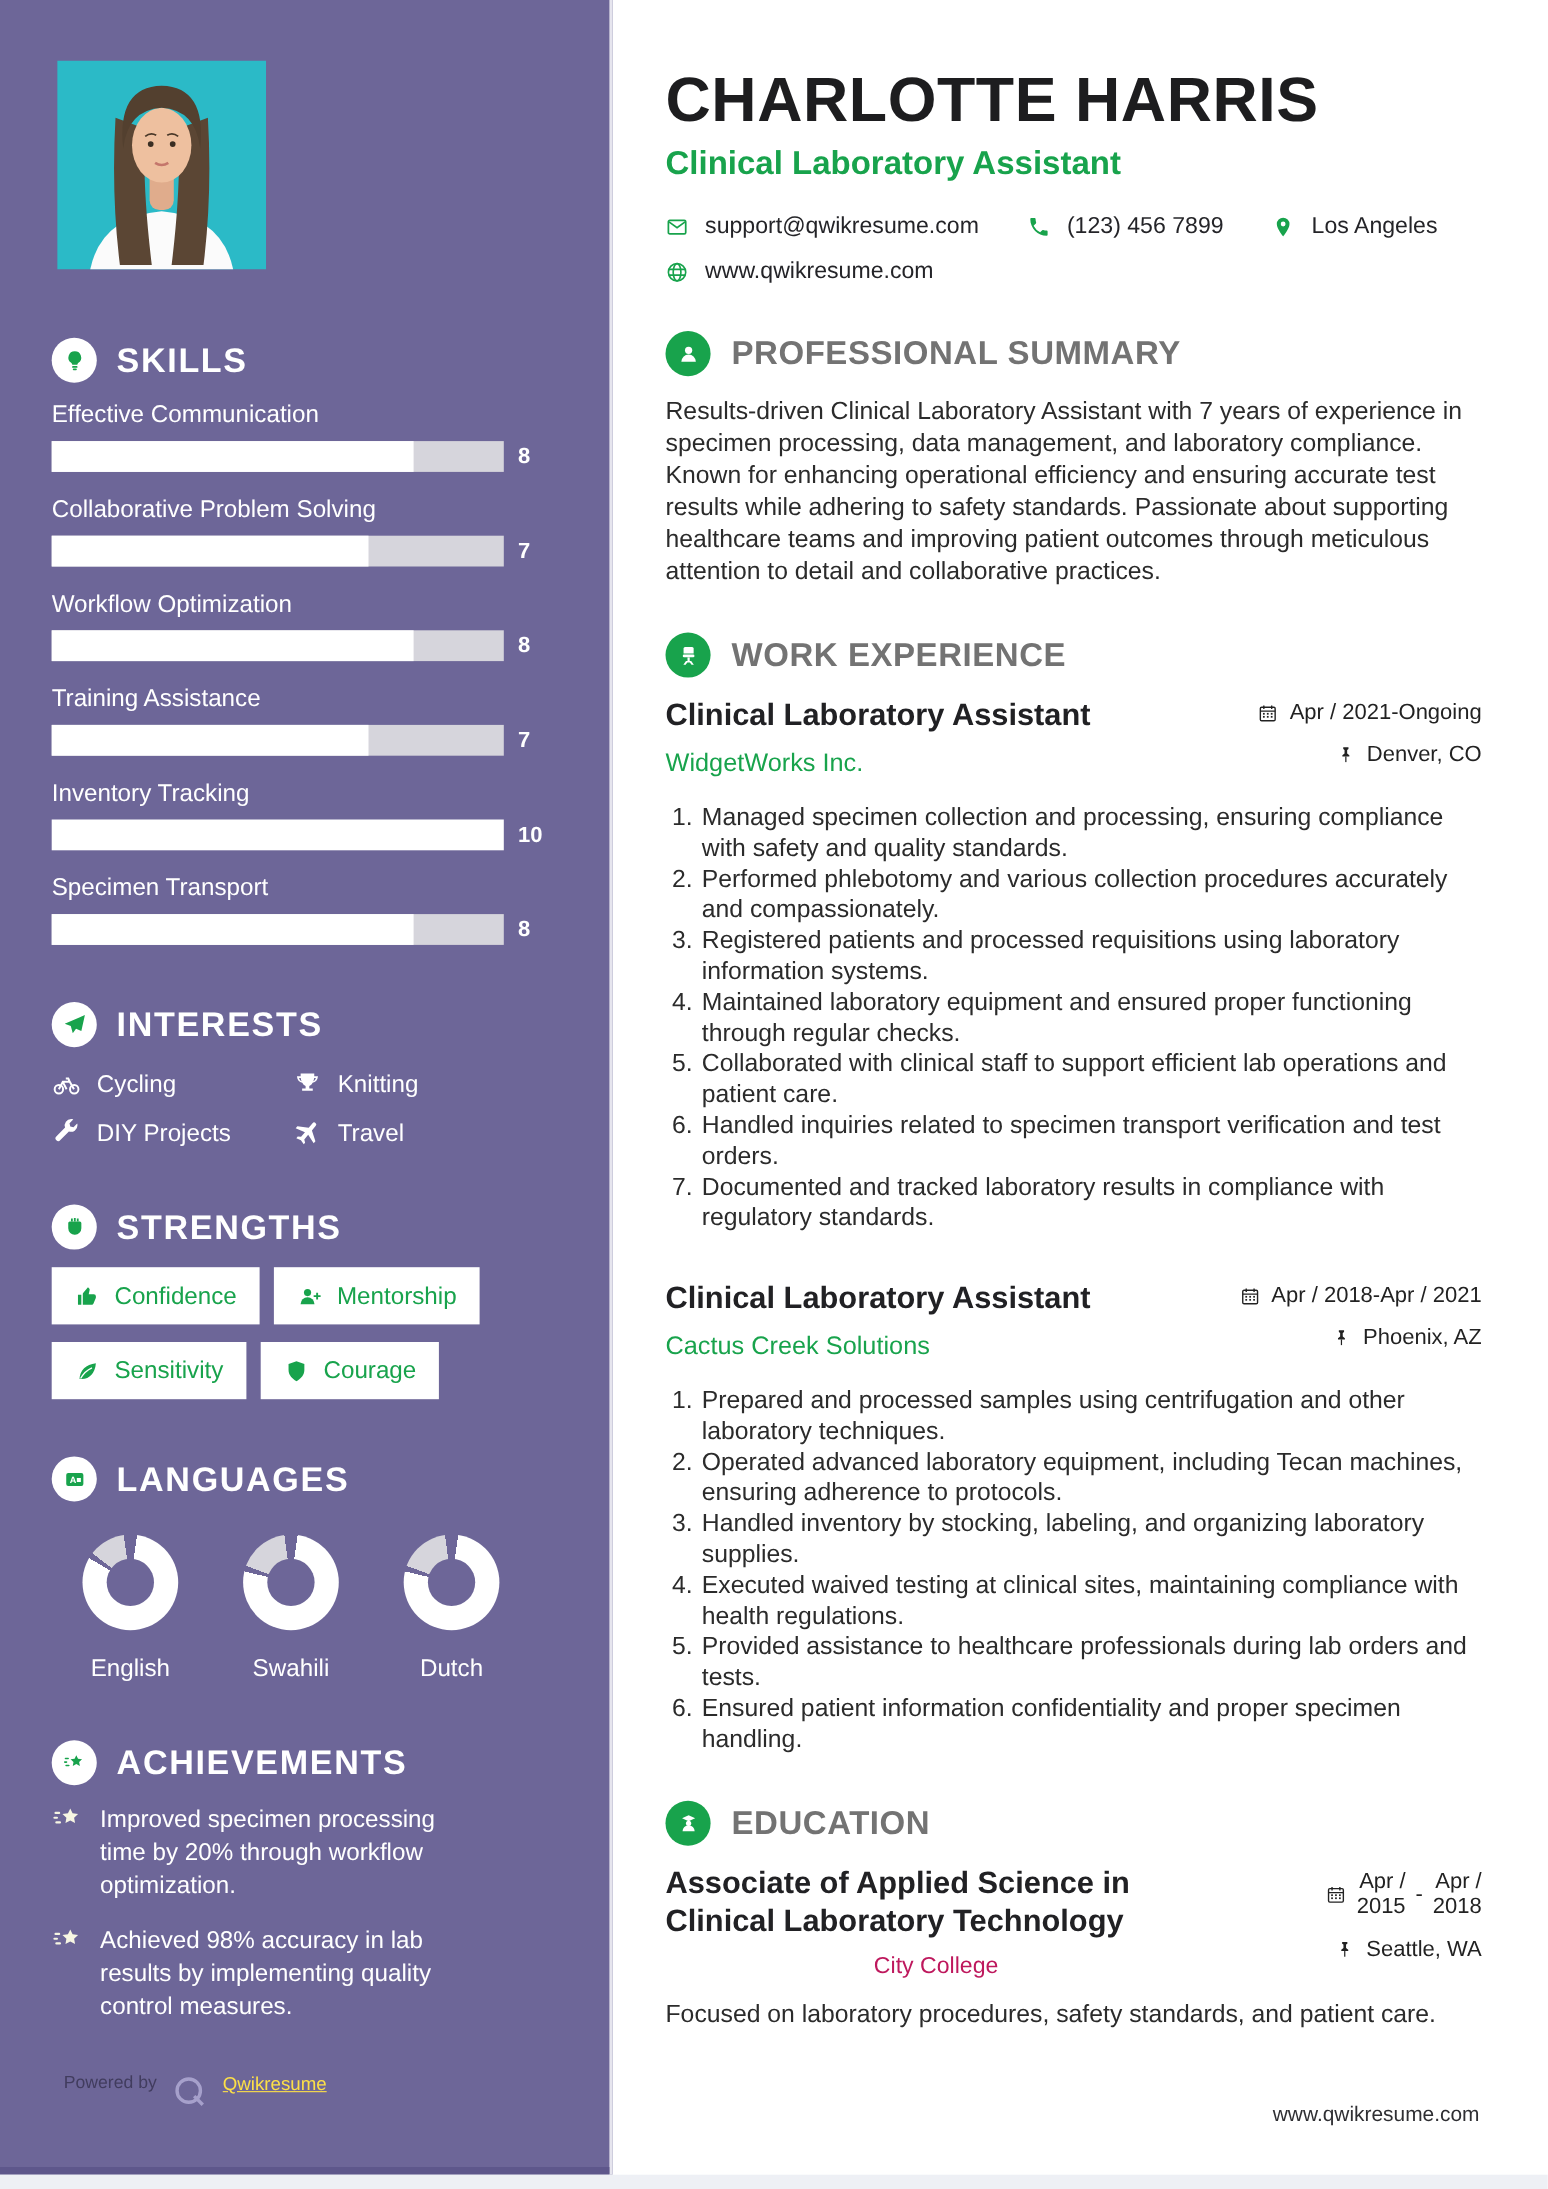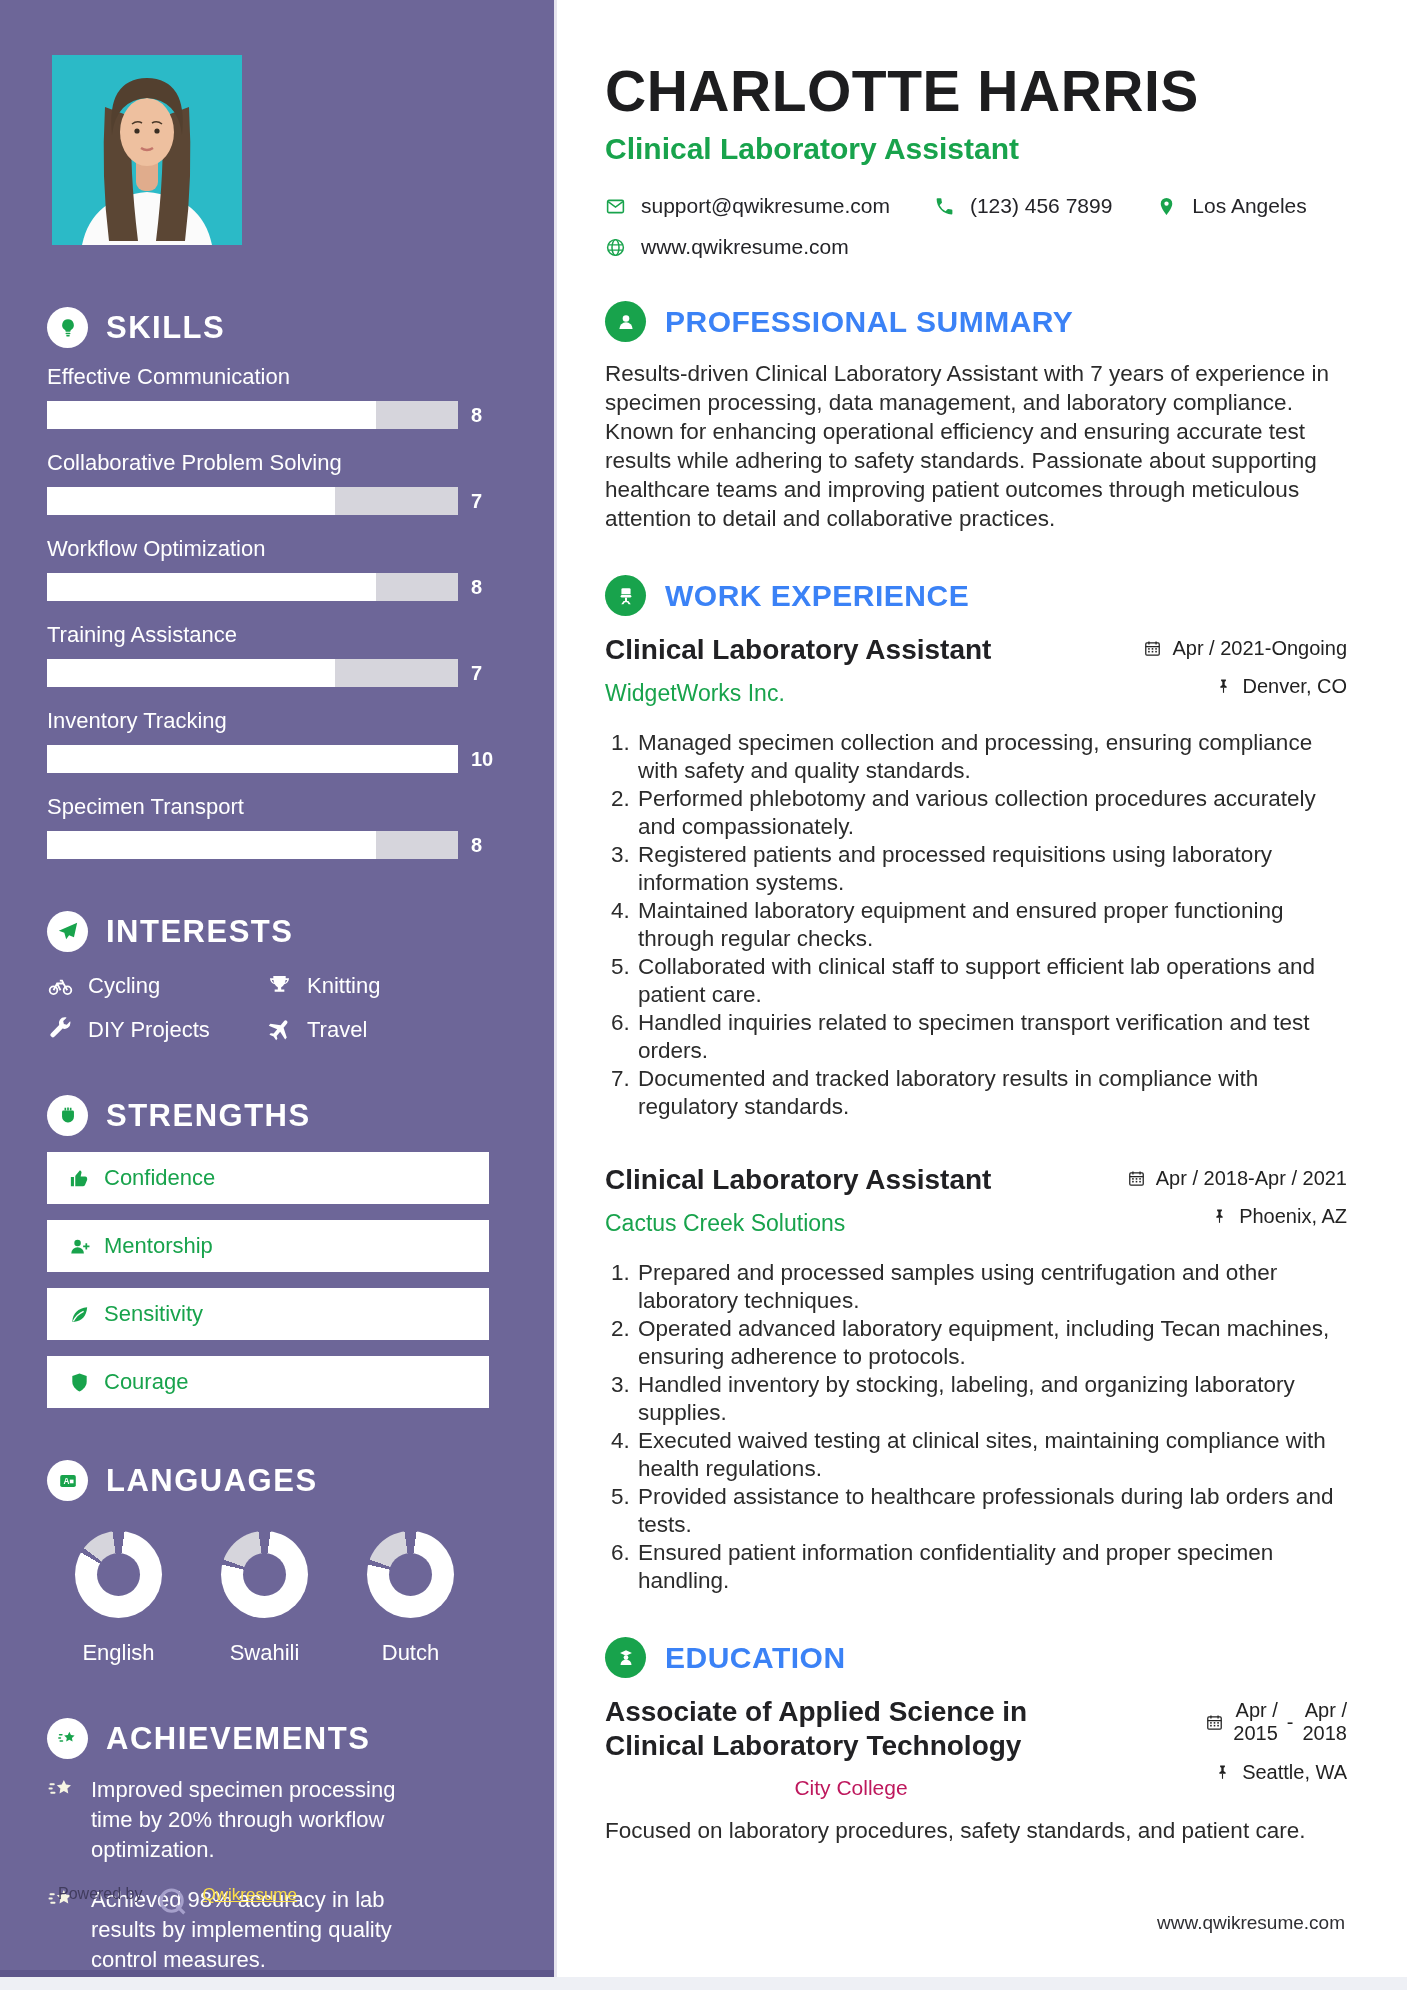--- a/index.html
+++ b/index.html
@@ -32,21 +32,21 @@
   .skill-row { display:flex; align-items:center; gap:13px; }
   .skill-track { flex:0 0 411px; height:28px; background:#d6d5dc; }
   .skill-fill { height:100%; background:#ffffff; }
   .skill-value { font-size:20px; font-weight:bold; }
 
   .interests-grid { display:grid; grid-template-columns:219px auto; row-gap:17px; margin-top:20px; }
   .interest { display:flex; align-items:center; gap:14px; font-size:22px; }
   .ico { display:flex; align-items:center; }
   .interest .ico { color:#fff; } .interest .ico svg { width:27px; height:27px; }
 
-  .strengths-grid { display:flex; flex-wrap:wrap; gap:16px 13px; margin-top:16px; max-width:442px;flex-direction:column; }
+  .strengths-grid { display:flex; flex-wrap:wrap; gap:16px 13px; margin-top:16px; max-width:442px; }
   .strength { display:flex; align-items:center; gap:13px; background:#fff; color:#18a34c; font-size:22px; padding:0 21px; height:52px; }
   .strength .ico svg { width:23px; height:23px; }
 
   .langs { display:flex; gap:59px; margin:30px 0 0 28px; }
   .lang { display:flex; flex-direction:column; align-items:center; }
   .donut { width:87px; height:87px; border-radius:50%; position:relative; }
   .donut-hole { position:absolute; inset:22px; background:#6d6698; border-radius:50%; }
   .lang-name { margin-top:22px; font-size:22px; }
 
   .ach-list { margin-top:14px; }
@@ -62,21 +62,21 @@
   
   .main { flex:1; padding:58px 60px 0 48px; }
   .name { margin:0; font-size:57px; font-weight:bold; color:#1d1d1f; letter-spacing:.5px; }
   .title-main { margin:8px 0 0; font-size:30px; color:#18a34c; font-weight:bold; }
   .contact { display:flex; flex-wrap:wrap; column-gap:44px; row-gap:17px; margin-top:28px; max-width:760px; }
   .contact-item { display:flex; align-items:center; gap:15px; font-size:21px; color:#242428; }
   .contact-item .cico { color:#18a34c; display:flex; } .contact-item .cico svg { width:21px; height:21px; }
 
   .main-section { margin-top:42px; }
   .main-head { display:flex; align-items:center; gap:19px; margin-bottom:17px; }
-  .main-head h2 { margin:0; font-size:30px; letter-spacing:.5px; color:#3b82f6; }
+  .main-head h2 { margin:0; font-size:30px; letter-spacing:.5px; color:#737373; }
   .body-text { margin:0; font-size:22.5px; line-height:29px; color:#2b2b2b; max-width:755px; }
 
   .job { margin-top:8px; }
   .job + .job { margin-top:42px; }
   .row-head { display:flex; justify-content:space-between; align-items:flex-start; }
   .jtitle { margin:0; font-size:28px; font-weight:bold; color:#212124; line-height:34px; }
   .jcompany { margin:13px 0 0; font-size:23px; color:#18a34c; }
   .jmeta { text-align:right; min-width:250px; padding-top:4px; }
   .meta-row { display:flex; justify-content:flex-end; align-items:center; gap:10px; font-size:20px; color:#222; margin-bottom:15px; }
   .meta-row .mico { color:#222; display:flex; } .meta-row .mico svg { width:19px; height:19px; }

